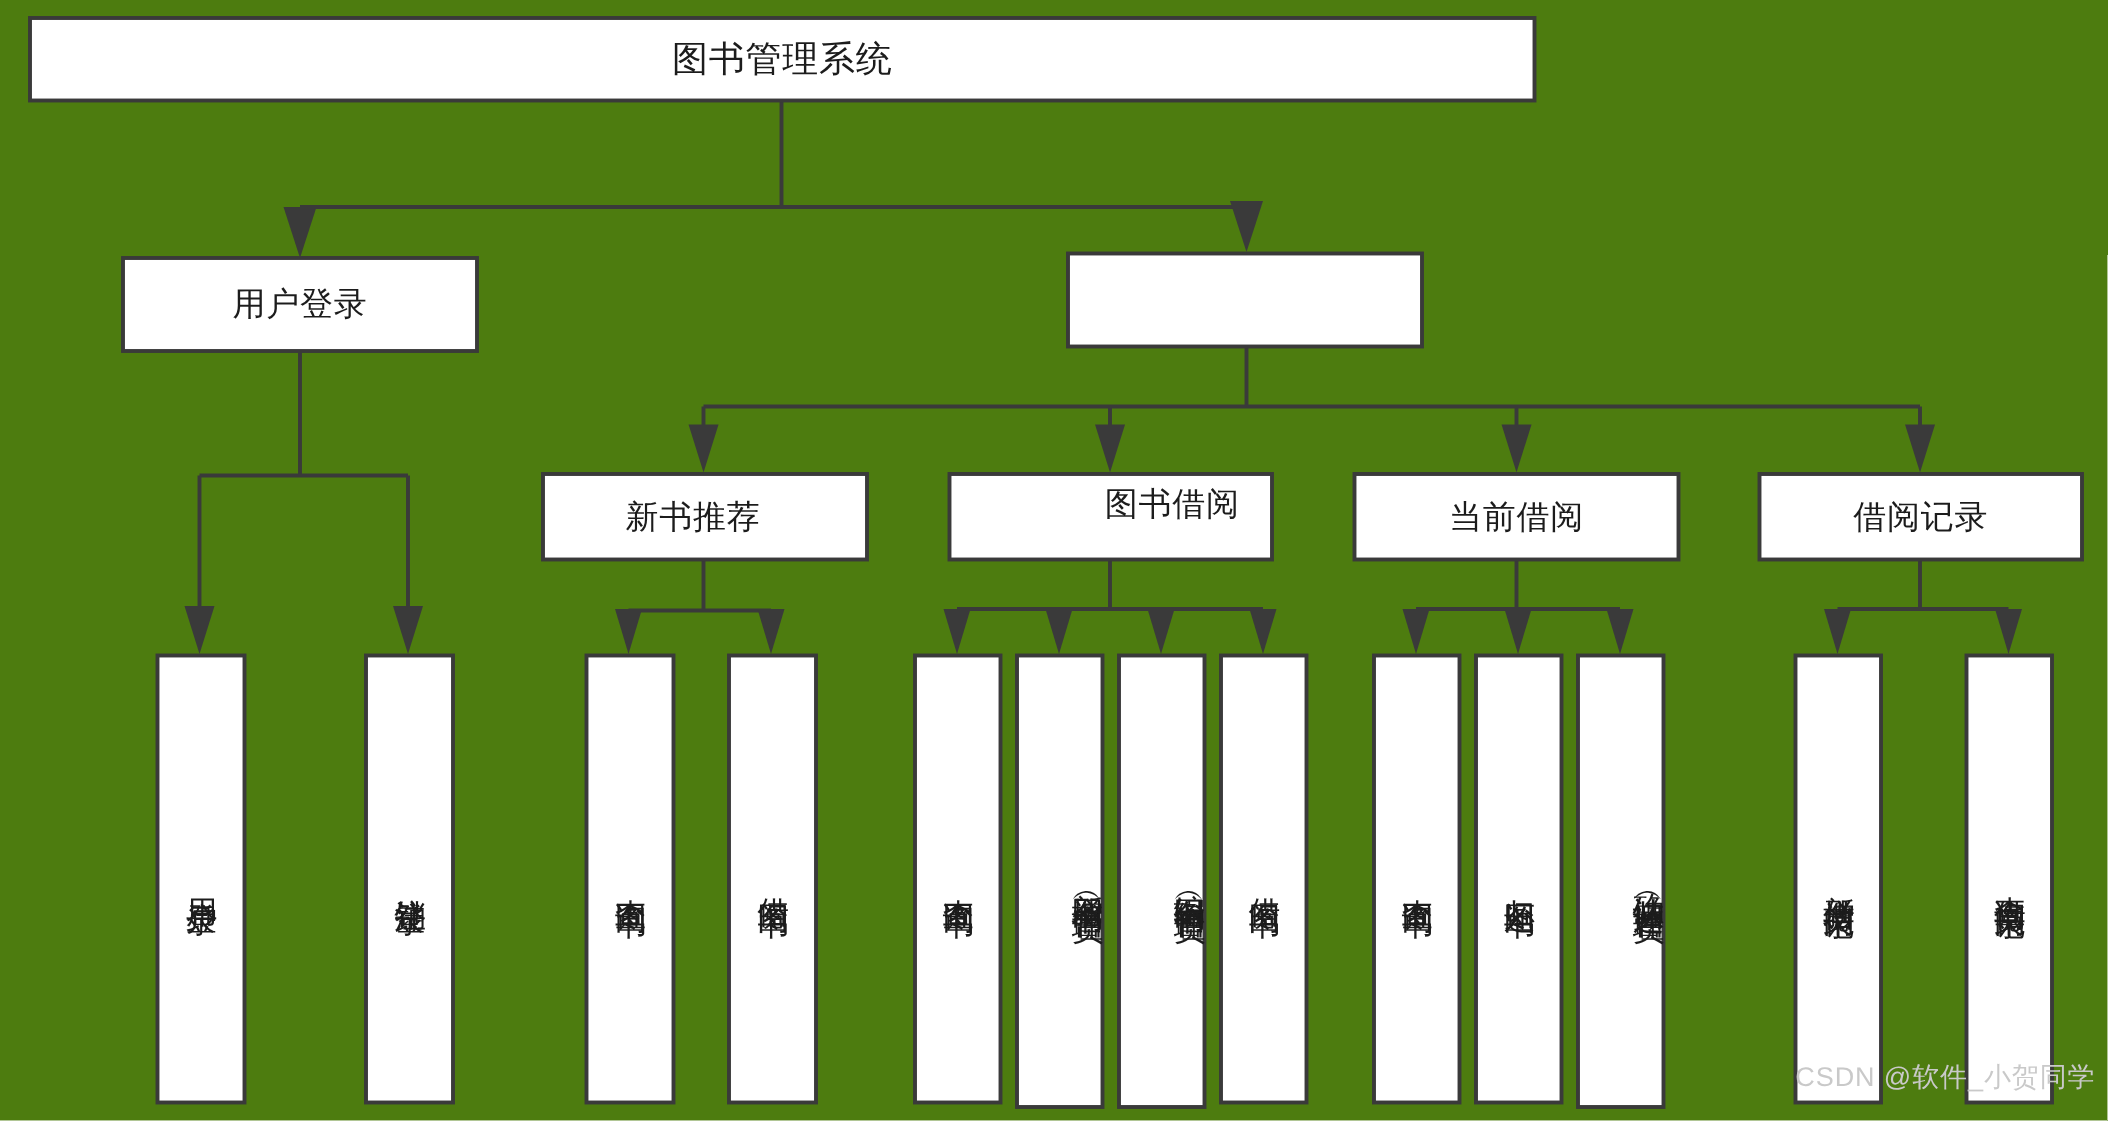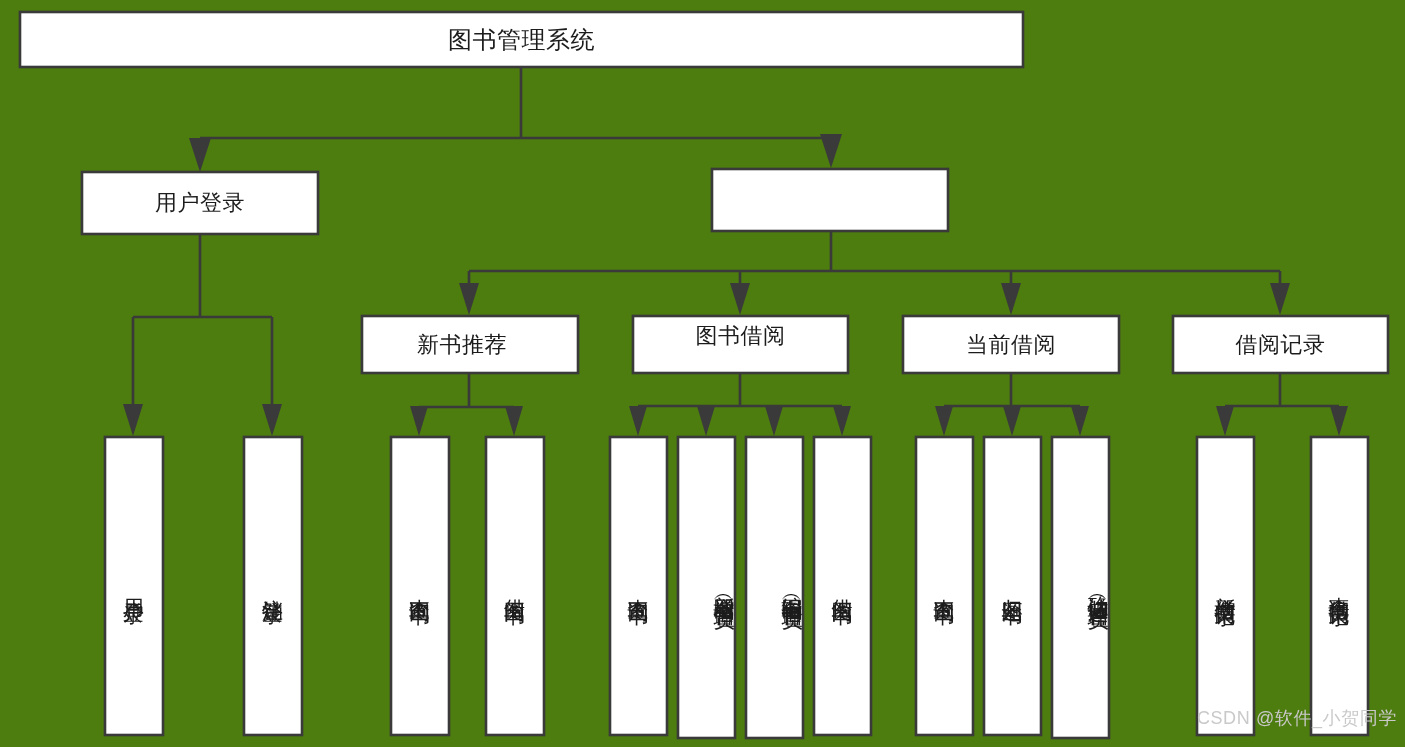--- a/index.html
+++ b/index.html
@@ -166,21 +166,21 @@
   <div class="node-hit" style="left:20px; top:12px; width:1003px; height:55px;"></div>
 
   <div class="node-label" style="left:82px; top:172px; width:236px; height:62px;">用户登录</div>
   <div class="node-hit" style="left:82px; top:172px; width:236px; height:62px;"></div>
 
   <div class="node-hit" style="left:712px; top:169px; width:236px; height:62px;"></div>
 
   <div class="node-label" style="left:354px; top:316px; width:216px; height:57px;">新书推荐</div>
   <div class="node-hit" style="left:362px; top:316px; width:216px; height:57px;"></div>
 
-  <div class="node-label" style="left:633px; top:316px; width:215px; height:40px;">图书借阅</div>
+  <div class="node-label" style="left:633px; top:316px; width:215px; height:40px;padding-left:41px;">图书借阅</div>
   <div class="node-hit" style="left:633px; top:316px; width:215px; height:57px;"></div>
 
   <div class="node-label" style="left:903px; top:316px; width:216px; height:57px;">当前借阅</div>
   <div class="node-hit" style="left:903px; top:316px; width:216px; height:57px;"></div>
 
   <div class="node-label" style="left:1173px; top:316px; width:215px; height:57px;">借阅记录</div>
   <div class="node-hit" style="left:1173px; top:316px; width:215px; height:57px;"></div>
 
   <div class="node-label vertical" style="left:105px; top:437px; width:58px; height:298px;">用户登录</div>
   <div class="node-hit" style="left:105px; top:437px; width:58px; height:298px;"></div>

